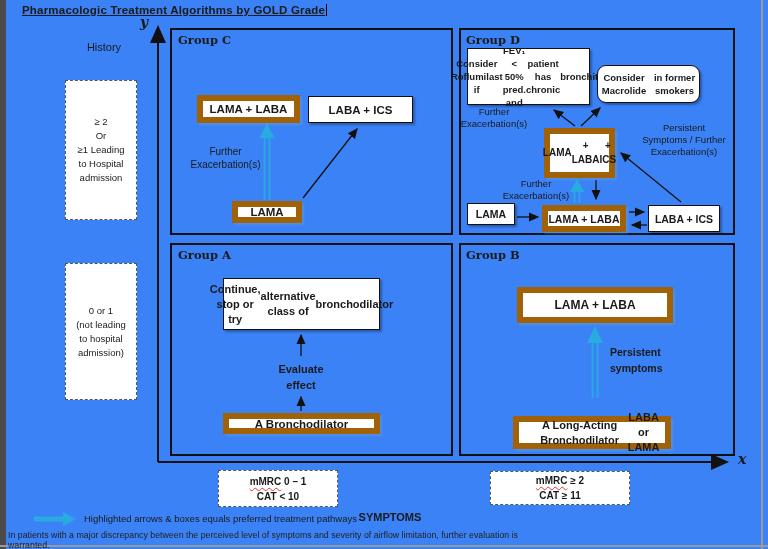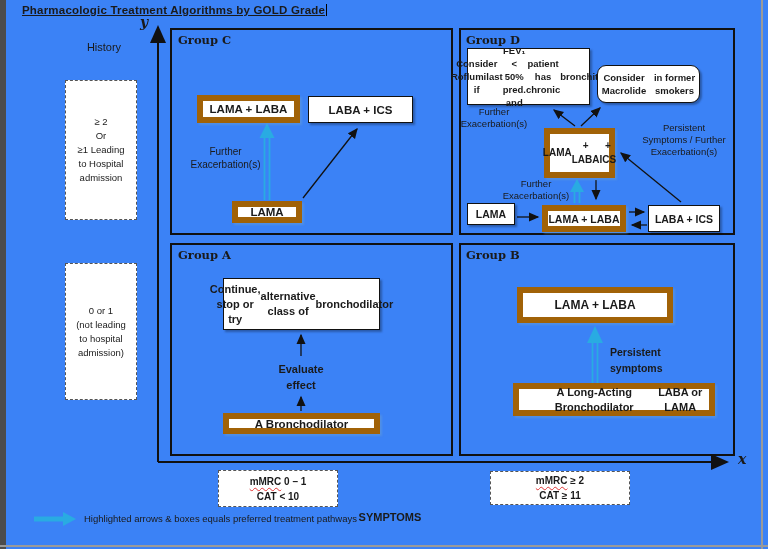--- a/index.html
+++ b/index.html
@@ -185,30 +185,31 @@
     <div>Evaluate</div>
     <div>effect</div>
   </div>
   <div class="abs node cyan" style="left:223px; top:413px; width:157px; height:21px; font-size:11.5px;text-align:right;">A Bronchodilator</div>
 
   <div class="abs node cyan" style="left:517px; top:287px; width:156px; height:36px; font-size:12px;">LAMA + LABA</div>
   <div class="abs lbl" style="left:610px; top:344px; width:72px; font-weight:600; font-size:10.5px; line-height:16px; text-align:left;">
     <div>Persistent</div>
     <div>symptoms</div>
   </div>
-  <div class="abs node cyan" style="left:513px; top:383px; width:202px; height:33px; font-size:11px; line-height:15px;padding-left:18px;">
+  <div class="abs node cyan" style="left:513px; top:416px; width:158px; height:33px; font-size:11px; line-height:15px;padding-left:18px;">
     <div>A Long-Acting Bronchodilator</div>
     <div>LABA or LAMA</div>
   </div>
 
   <div class="abs dashbox" style="left:218px; top:470px; width:120px; height:37px; font-size:10px; font-weight:bold; line-height:15px;">
     <div><span class="squiggle">mMRC</span><span> 0 – 1</span></div>
     <div>CAT &lt; 10</div>
   </div>
   <div class="abs dashbox" style="left:490px; top:471px; width:140px; height:34px; font-size:10px; font-weight:bold; line-height:15px;">
     <div><span class="squiggle">mMRC</span><span> ≥ 2</span></div>
     <div>CAT ≥ 11</div>
   </div>
   <div class="abs" style="left:340px; top:511px; width:100px; text-align:center; font-weight:bold; font-size:11px;">SYMPTOMS</div>
 
   <div class="abs" style="left:84px; top:513px; font-size:9.5px;">Highlighted arrows &amp; boxes equals preferred treatment pathways</div>
+  <div class="abs footnote" style="left:8px; top:530px; width:545px;">In patients with a major discrepancy between the perceived level of symptoms and severity of airflow limitation, further evaluation is warranted.</div>
 
 </div>
 
 </body></html>

